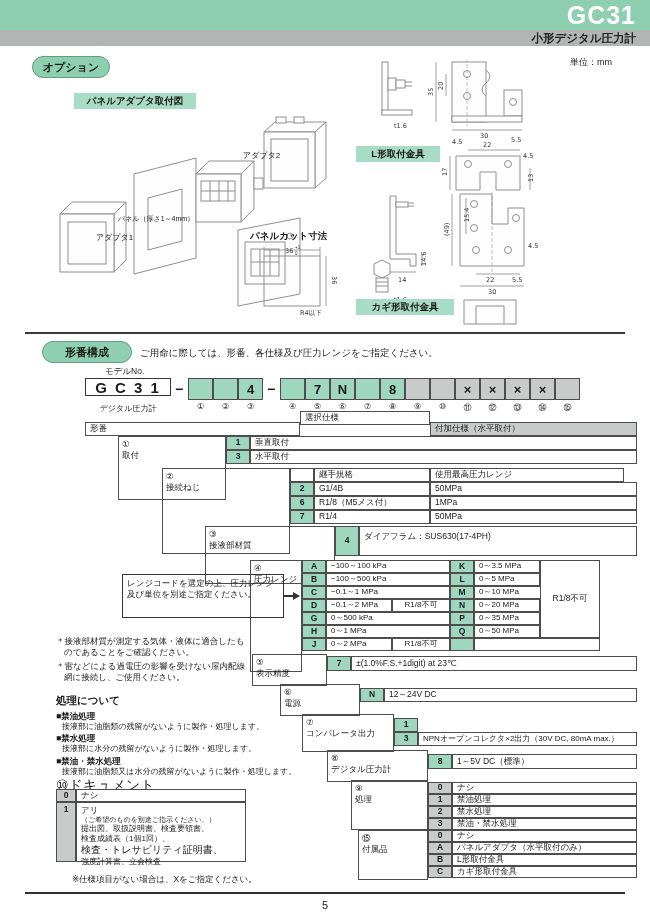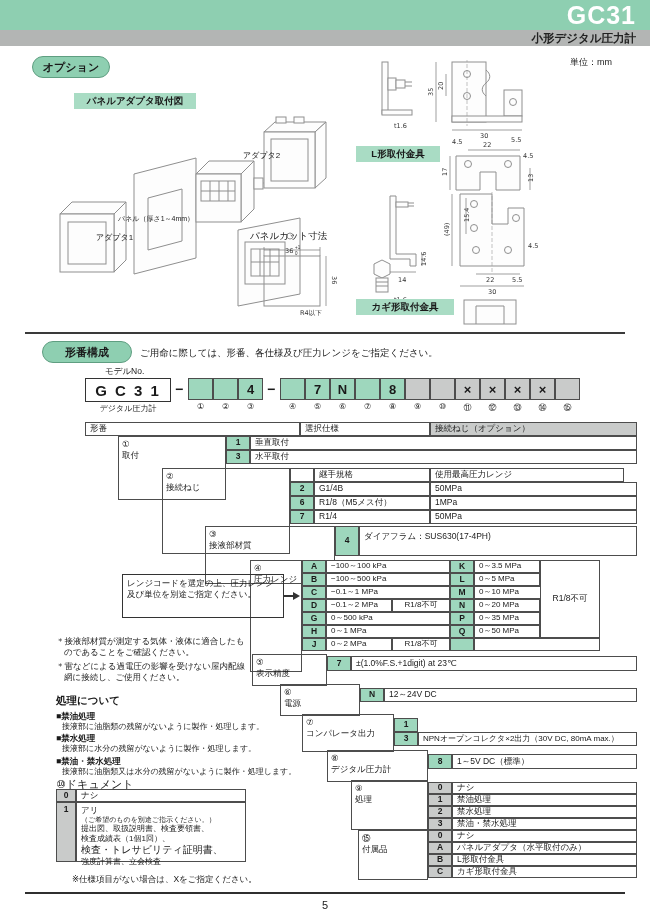--- a/index.html
+++ b/index.html
@@ -99,21 +99,21 @@
       <line class="ln" x1="13" y1="44" x2="41" y2="44"></line>
         <line class="ln" x1="22" y1="31" x2="22" y2="58"></line>
       <line class="ln" x1="32" y1="31" x2="32" y2="58"></line>
       <circle class="lnf" cx="52" cy="18" r="3"></circle>
     </g>
   </svg>
   <div class="t" style="left:243px;top:150px;font-size:8px">アダプタ2</div>
   <div class="t" style="left:96px;top:232px;font-size:8px">アダプタ1</div>
   <div class="t" style="left:118px;top:214px;font-size:7px">パネル（厚さ1～4mm）</div>
 
-  <div class="t" style="left:250px;top:230px;font-size:9.5px;font-weight:normal">パネルカット寸法</div>
+  <div class="t" style="left:250px;top:230px;font-size:9.5px;font-weight:bold">パネルカット寸法</div>
   <svg style="left:252px;top:244px" width="100" height="74" viewBox="0 0 100 74">
     <rect class="ln" x="12" y="12" width="56" height="50"></rect>
     <line class="dimln" x1="12" y1="6" x2="68" y2="6"></line>
     <line class="dimln" x1="12" y1="3" x2="12" y2="12"></line>
       <line class="dimln" x1="68" y1="3" x2="68" y2="12"></line>
     <line class="dimln" x1="74" y1="12" x2="74" y2="62"></line>
     <text class="dim" x="33" y="9">36</text>
     <text class="dimxs" x="43" y="5">+1</text>
     <text class="dimxs" x="43" y="11">0</text>
     <text class="dim" transform="rotate(90 80 32)" x="80" y="32">36</text>
@@ -205,21 +205,21 @@
       <path class="ln" d="M12,24 V6 H40 V24"></path>
     </g>
   </svg>
   <div class="gtag" style="left:356px;top:299px;width:98px;height:16px">カギ形取付金具</div>
 
   <div class="abs" style="left:25px;top:332px;width:600px;height:2px;background:#3a3a3a"></div>
   <div class="pill" style="left:42px;top:341px;width:88px;height:20px">形番構成</div>
   <div class="t" style="left:140px;top:347px;font-size:9.5px">ご用命に際しては、形番、各仕様及び圧力レンジをご指定ください。</div>
   <div class="t" style="left:105px;top:366px;font-size:8.5px">モデルNo.</div>
 
-  <div class="mbase" style="left:85px;top:378px;width:86px;height:24px">G C 3 1</div>
+  <div class="mbase" style="left:85px;top:378px;width:86px;height:18px">G C 3 1</div>
   <div class="t" style="left:80px;top:403px;width:96px;text-align:center;font-size:8px">デジタル圧力計</div>
   <div class="mdash" style="left:172px;top:378px;width:14px">−</div>
   <div class="mdash" style="left:264px;top:378px;width:14px">−</div>
 
   <div class="mcell green" style="left:188px;top:378px"></div>
   <div class="mcell green" style="left:213px;top:378px"></div>
   <div class="mcell green" style="left:238px;top:378px">4</div>
   <div class="mcell green" style="left:280px;top:378px"></div>
   <div class="mcell green" style="left:305px;top:378px">7</div>
   <div class="mcell green" style="left:330px;top:378px">N</div>
@@ -243,22 +243,22 @@
   <div class="mnum" style="left:380px">⑧</div>
   <div class="mnum" style="left:405px">⑨</div>
   <div class="mnum" style="left:430px">⑩</div>
   <div class="mnum" style="left:455px">⑪</div>
   <div class="mnum" style="left:480px">⑫</div>
   <div class="mnum" style="left:505px">⑬</div>
   <div class="mnum" style="left:530px">⑭</div>
   <div class="mnum" style="left:555px">⑮</div>
 
   <div class="cell" style="left:85px;top:422px;width:215px;height:14px">形番</div>
-  <div class="cell" style="left:300px;top:422px;width:130px;height:14px">選択仕様</div>
-  <div class="cell gray" style="left:430px;top:422px;width:207px;height:14px">接続ねじ（オプション）</div>
+  <div class="cell" style="left:300px;top:411px;width:130px;height:14px">選択仕様</div>
+  <div class="cell gray" style="left:430px;top:422px;width:207px;height:14px">付加仕様（水平取付）</div>
 
   <div class="lbl" style="left:118px;top:436px;width:108px;height:64px">
     <div>①</div>
     <div>取付</div>
   </div>
   <div class="cell code green" style="left:226px;top:436px;width:24px;height:14px">1</div>
   <div class="cell" style="left:250px;top:436px;width:387px;height:14px">垂直取付</div>
   <div class="cell code green" style="left:226px;top:450px;width:24px;height:14px">3</div>
   <div class="cell" style="left:250px;top:450px;width:387px;height:14px">水平取付</div>
 
@@ -392,21 +392,21 @@
   <div class="t" style="left:56px;top:694px;font-size:10.5px;font-weight:bold">処理について</div>
   <div class="notes" style="left:56px;top:711px;width:246px">
     <div style="font-weight:bold">■禁油処理</div>
     <div style="font-size:8px;padding-left:6px;margin-bottom:1px">接液部に油脂類の残留がないように製作・処理します。</div>
     <div style="font-weight:bold">■禁水処理</div>
     <div style="font-size:8px;padding-left:6px;margin-bottom:1px">接液部に水分の残留がないように製作・処理します。</div>
     <div style="font-weight:bold">■禁油・禁水処理</div>
     <div style="font-size:8px;padding-left:6px">接液部に油脂類又は水分の残留がないように製作・処理します。</div>
   </div>
 
-  <div class="t" style="left:56px;top:777px;font-size:11px">⑩ドキュメント</div>
+  <div class="t" style="left:56px;top:777px;font-size:14px">⑩ドキュメント</div>
   <div class="cell code gray" style="left:56px;top:789px;width:20px;height:13px">0</div>
   <div class="cell" style="left:76px;top:789px;width:170px;height:13px">ナシ</div>
   <div class="cell code gray" style="left:56px;top:802px;width:20px;height:60px;align-items:flex-start;padding-top:2px">1</div>
   <div class="cell" style="left:76px;top:802px;width:170px;height:60px;display:block;padding-top:2px;line-height:1.25">
     <div>アリ</div>
     <div style="font-size:7px">（ご希望のものを別途ご指示ください。）</div>
     <div style="font-size:8px">提出図、取扱説明書、検査要領書、</div>
     <div style="font-size:8px">検査成績表（1個1回）、</div>
     <div style="font-size:10px">検査・トレサビリティ証明書、</div>
     <div style="font-size:8px">強度計算書、立会検査</div>

